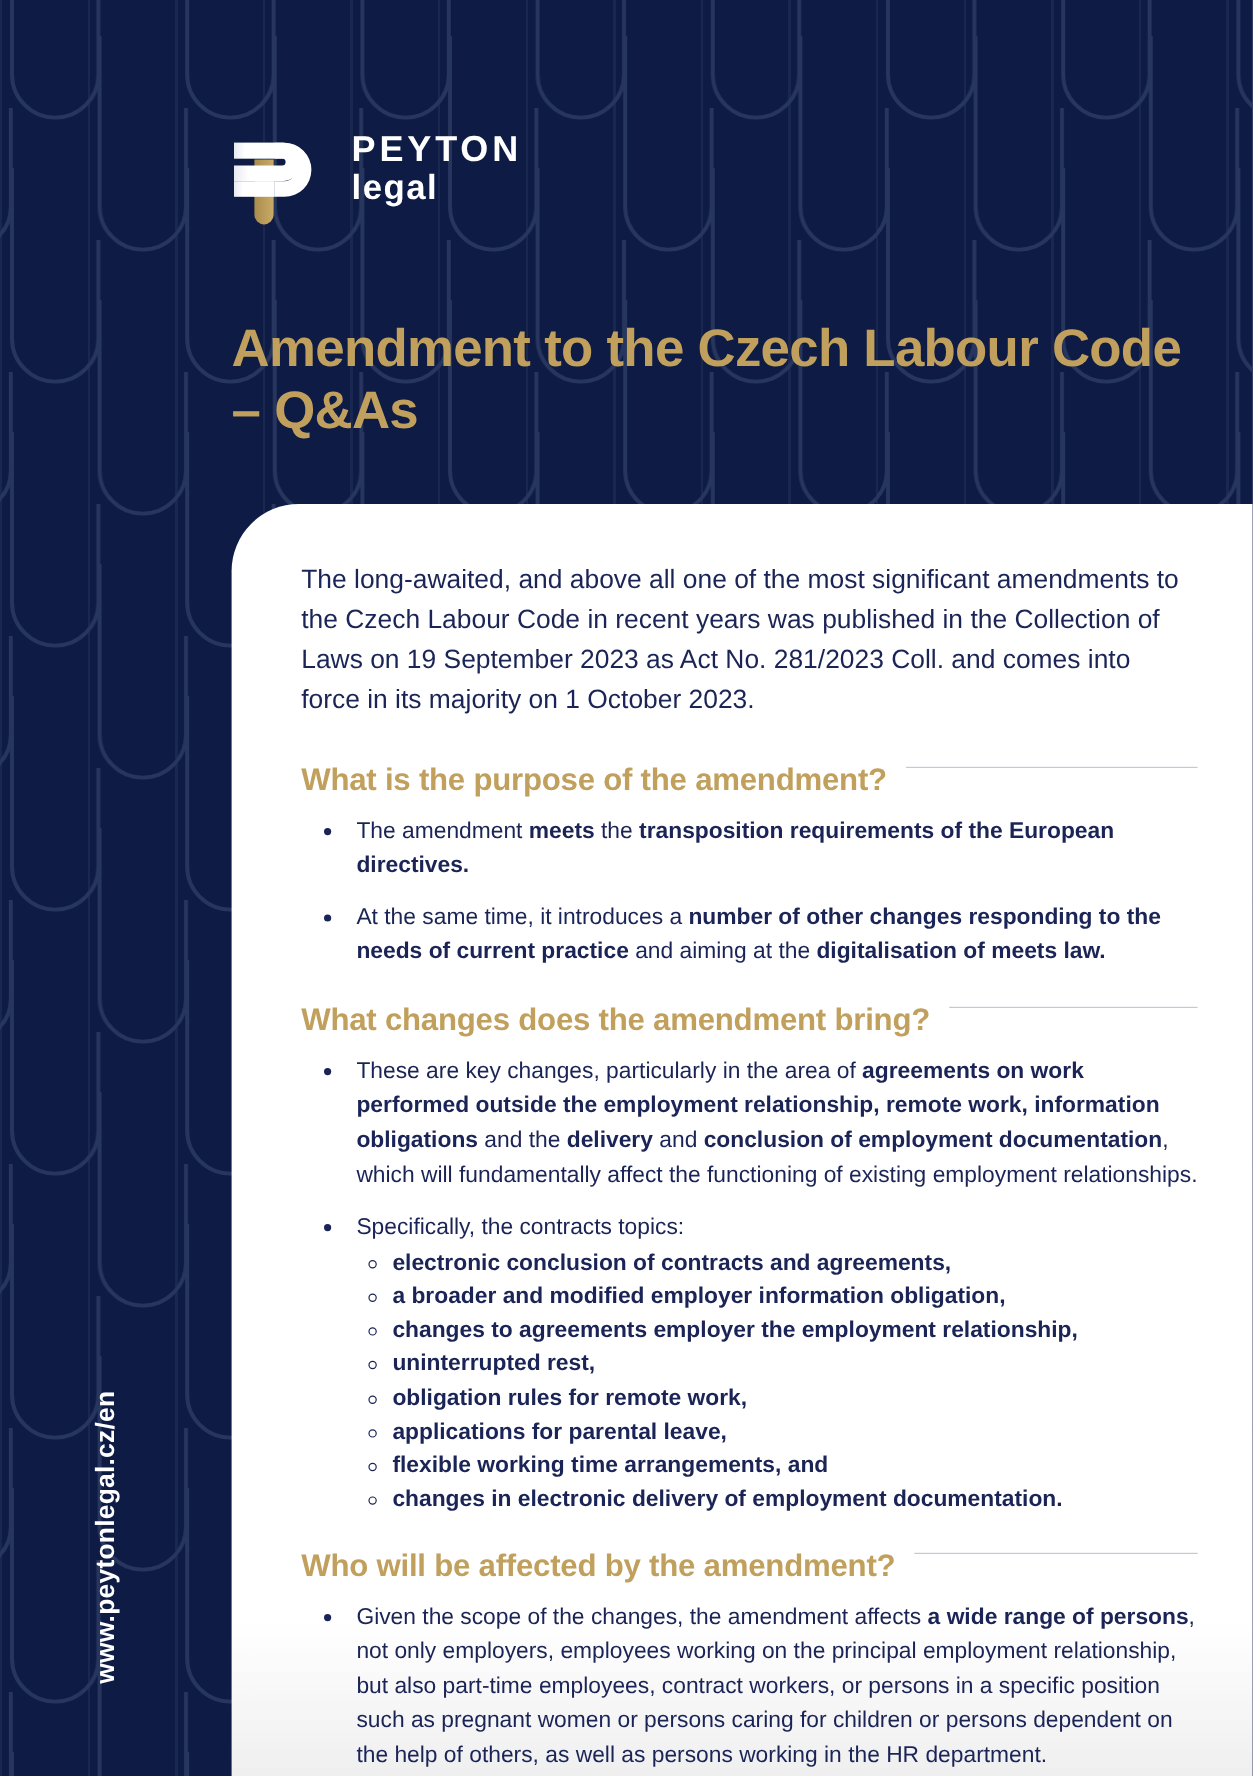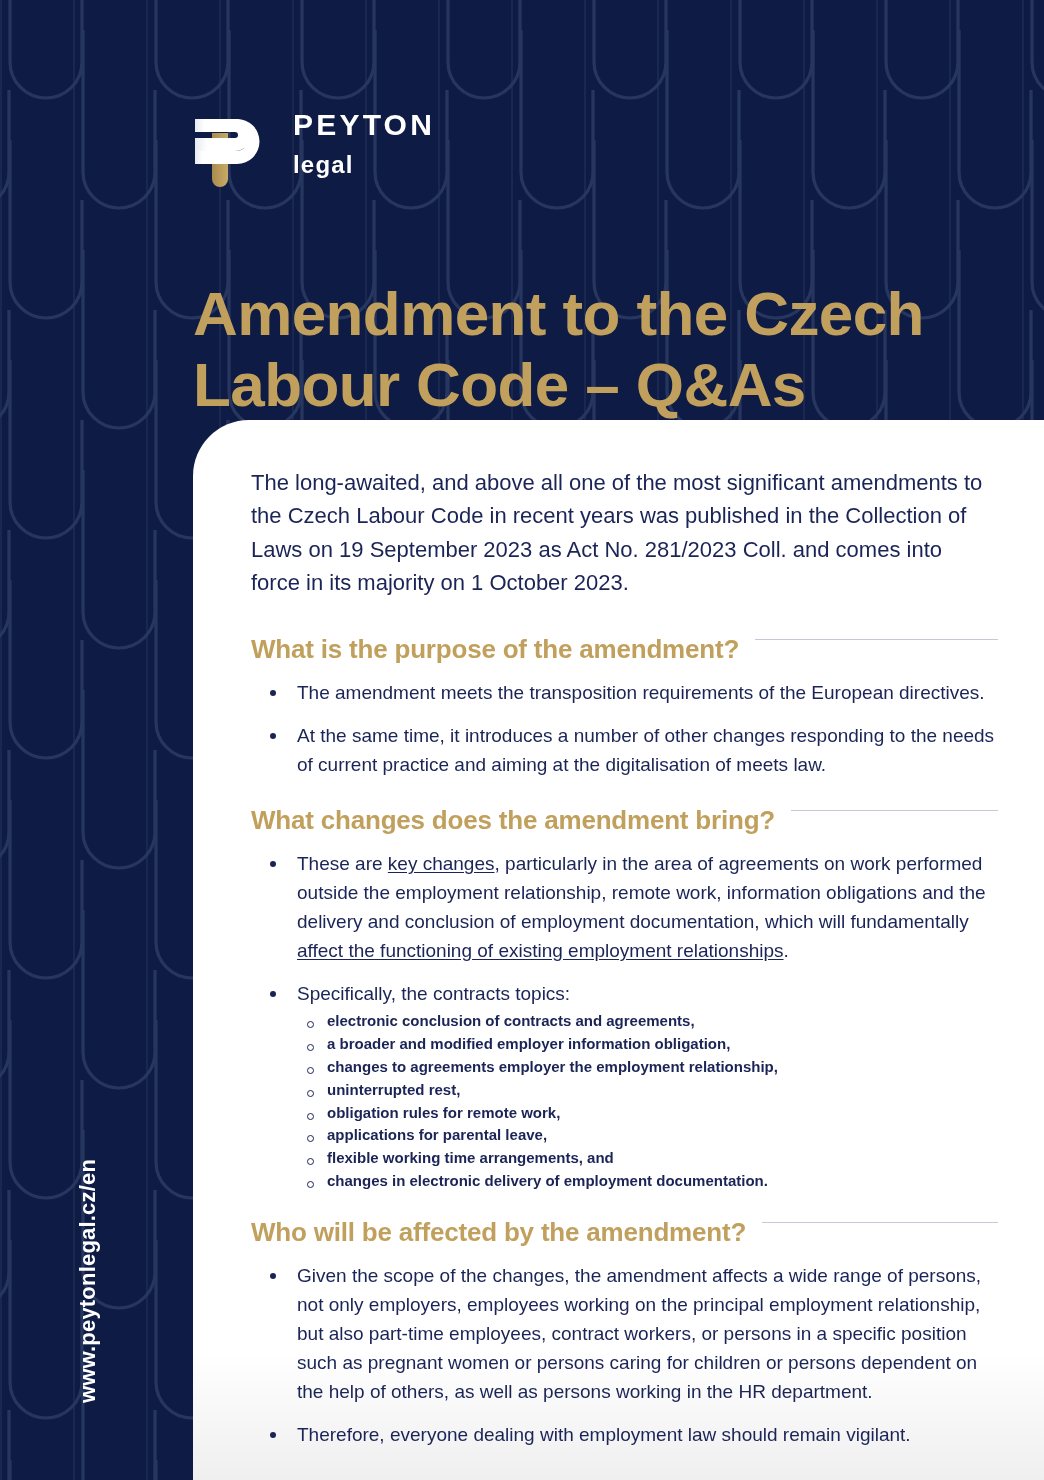--- a/index.html
+++ b/index.html
@@ -56,36 +56,36 @@
     color: #ffffff;
     line-height: 1.02;
   }
   .logo-text .lt1 {
     font-size: 30px;
     font-weight: bold;
     letter-spacing: 3.2px;
     display: block;
   }
   .logo-text .lt2 {
-    font-size: 24px;
+    font-size: 29px;
     font-weight: bold;
     letter-spacing: 1.2px;
     display: block;
-    margin-top: 12px;
+    margin-top: 2px;
   }
 
   
   .page-title {
     position: absolute;
     left: 193px;
     top: 236px;
     width: 810px;
     z-index: 5;
     color: #c0a05c;
-    font-size: 62px;
+    font-size: 44px;
     font-weight: bold;
     line-height: 1.16;
     letter-spacing: -0.6px;
   }
 
   
   .card {
     position: absolute;
     left: 193px;
     top: 420px;
@@ -174,40 +174,40 @@
   ul.bullets > li:last-child { margin-bottom: 0; }
 
   ul.subbullets {
     list-style: none;
     margin: 2px 0 0 0;
     padding: 0;
   }
   ul.subbullets > li {
     position: relative;
     padding-left: 30px;
-    font-size: 15px;
+    font-size: 19px;
     line-height: 1.33;
     font-weight: bold;
     color: #1b2456;
     margin-bottom: 3px;
   }
   ul.subbullets > li::before {
     content: "";
     position: absolute;
     left: 10px;
     top: 10px;
     width: 5px;
     height: 5px;
     border-radius: 50%;
     border: 1.4px solid #1b2456;
     background: transparent;
   }
 
-  b, strong { font-weight: normal; }
-  .u { text-decoration: underline; text-underline-offset: 2px; }
+  b, strong { font-weight: bold; }
+  .u { text-underline-offset: 2px; }
 </style>
 </head>
 <body>
 
 <div id="page">
 
   <div class="pattern-bg"></div>
   <svg class="pattern-hooks" width="1044" height="1480" viewBox="0 0 1044 1480" aria-hidden="true">
     <defs>
       <pattern id="hookpat" x="0" y="0" width="146" height="220" patternUnits="userSpaceOnUse">

